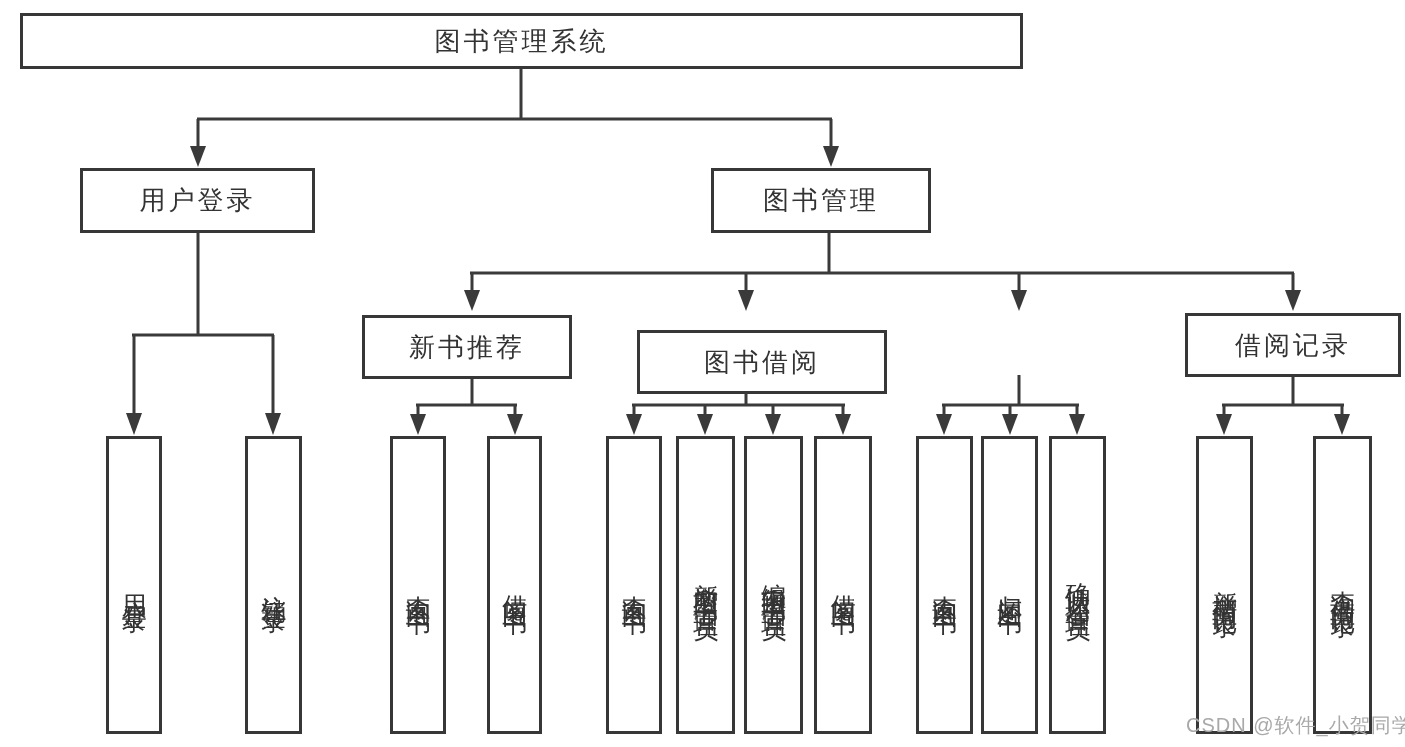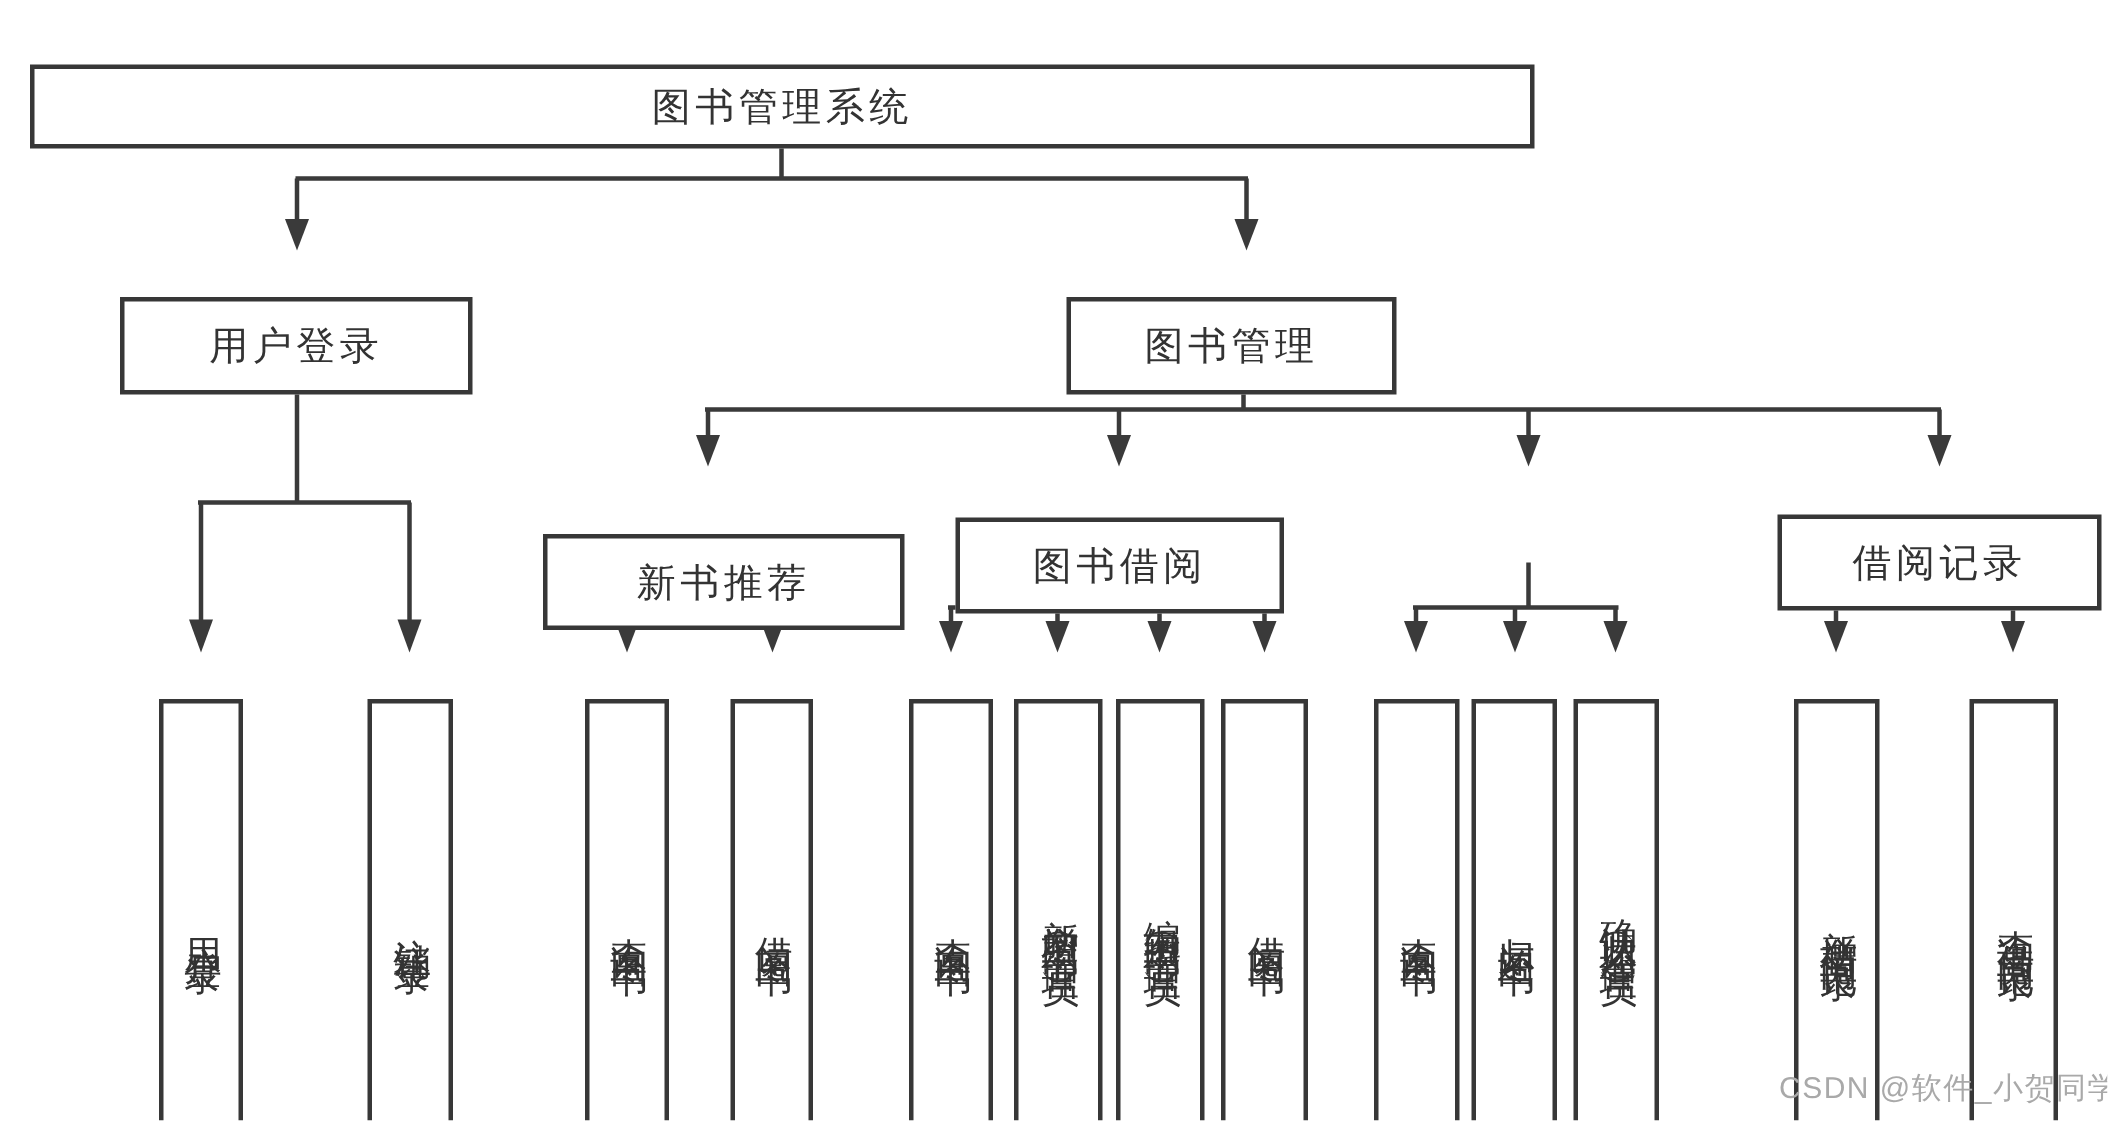--- a/index.html
+++ b/index.html
@@ -12,21 +12,20 @@
   }
   svg.wires { position:absolute; left:0; top:0; z-index:1; }
   .box {
     position:absolute;
     box-sizing:border-box;
     background:#ffffff;
     border:3px solid #373737;
     display:flex; align-items:center; justify-content:center;
     color:#333333;
     z-index:2;
-    margin-top:30px;
   }
   .h-label {
     font-size:26px;
     letter-spacing:3px;
     color:#333333;
     white-space:nowrap;
   }
   .v-label {
     writing-mode:vertical-rl;
     text-orientation:mixed;
@@ -101,24 +100,24 @@
     <span class="h-label">图书管理系统</span>
   </div>
 
   <div class="box" style="left:80px;top:168px;width:235px;height:65px">
     <span class="h-label">用户登录</span>
   </div>
   <div class="box" style="left:711px;top:168px;width:220px;height:65px">
     <span class="h-label">图书管理</span>
   </div>
 
-  <div class="box" style="left:362px;top:326px;width:241px;height:64px">
+  <div class="box" style="left:362px;top:315px;width:210px;height:64px">
     <span class="h-label">新书推荐</span>
   </div>
-  <div class="box" style="left:637px;top:315px;width:219px;height:64px">
+  <div class="box" style="left:637px;top:330px;width:250px;height:64px">
     <span class="h-label">图书借阅</span>
   </div>
   <div class="box" style="left:1185px;top:313px;width:216px;height:64px">
     <span class="h-label">借阅记录</span>
   </div>
 
   <div class="box" style="left:106px;top:436px;width:56px;height:298px">
     <span class="v-label">用户登录</span>
   </div>
   <div class="box" style="left:245px;top:436px;width:57px;height:298px">

